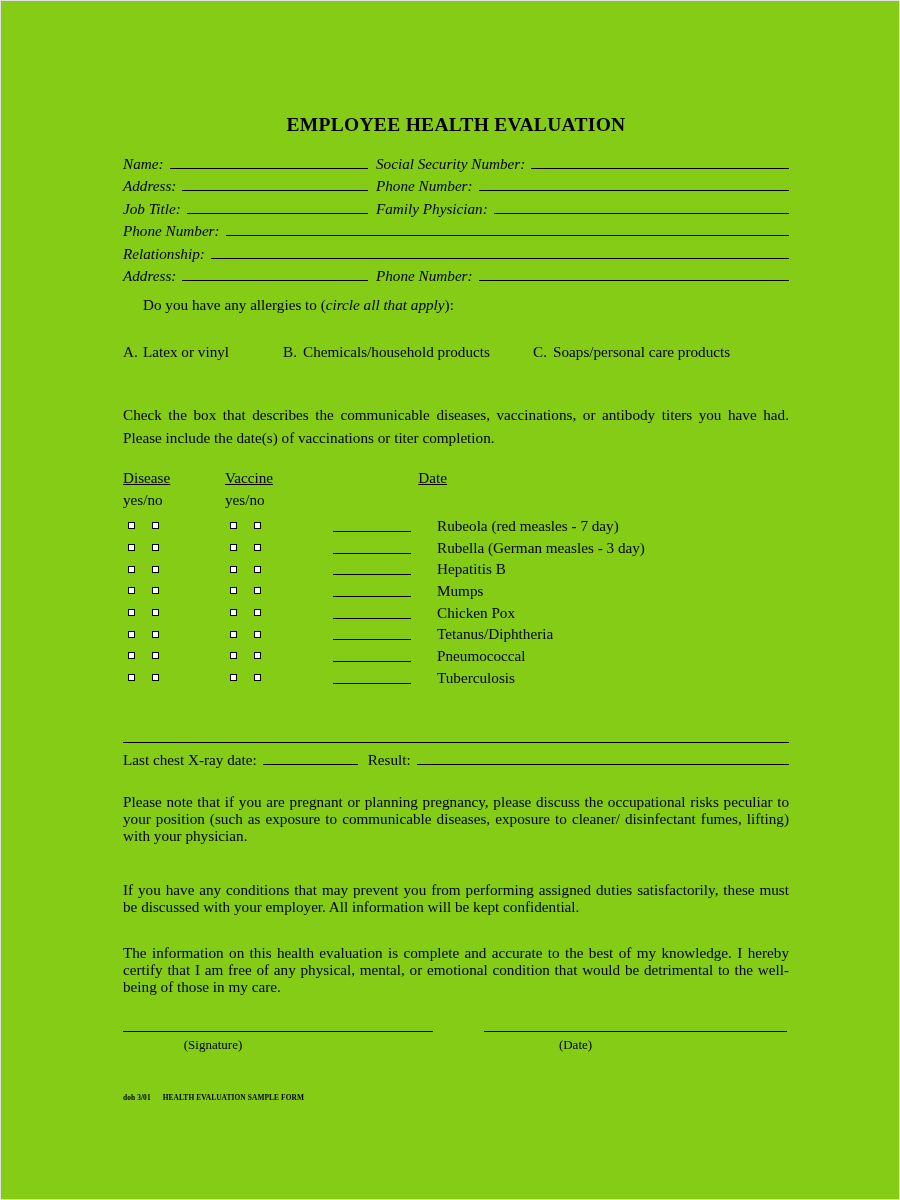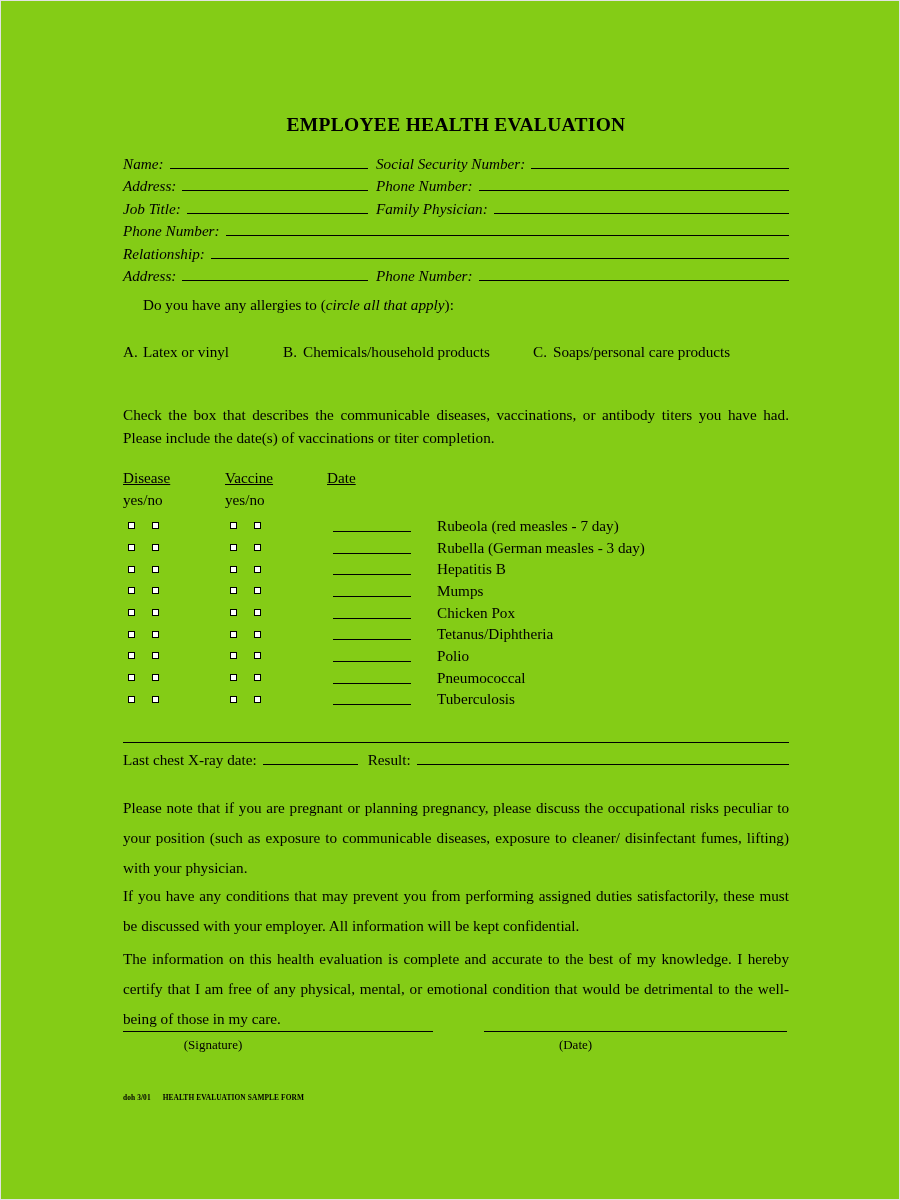--- a/index.html
+++ b/index.html
@@ -114,21 +114,21 @@
     top: 468px;
     width: 666px;
     font-size: 15.2px;
   }
   .thead {
     display: flex;
     height: 22px;
   }
   .th-disease { width: 102px; text-decoration: underline; }
   .th-vaccine { width: 102px; text-decoration: underline; }
-  .th-date { width: 120px; text-decoration: underline; }
+  .th-date { width: 120px; text-decoration: underline; text-align: right; }
   .tsub {
     display: flex;
     height: 24px;
   }
   .ts-1 { width: 102px; }
   .ts-2 { width: 102px; }
 
   .trow {
     display: flex;
     align-items: center;
@@ -168,21 +168,21 @@
     width: 666px;
     font-size: 15.2px;
   }
 
   
   .para {
     position: absolute;
     left: 0;
     width: 666px;
     font-size: 15.2px;
-    line-height: 30px;
+    line-height: 17px;
     text-align: justify;
   }
   .para.p-preg { top: 792px; }
   .para.p-cond { top: 880px; }
   .para.p-cert { top: 943px; }
 
   
   .sigs {
     position: absolute;
     left: 0;
@@ -388,32 +388,20 @@
           <span class="cbox second"></span>
         </span>
         <span class="cbgroup">
           <span class="cbox first"></span>
           <span class="cbox second"></span>
         </span>
         <span class="dateline"></span>
         <span class="dlabel">Tetanus/Diphtheria</span>
       </div>
 
-      <div class="trow">
-        <span class="cbgroup">
-          <span class="cbox first"></span>
-          <span class="cbox second"></span>
-        </span>
-        <span class="cbgroup">
-          <span class="cbox first"></span>
-          <span class="cbox second"></span>
-        </span>
-        <span class="dateline"></span>
-        <span class="dlabel">Polio</span>
-      </div>
 
       <div class="trow">
         <span class="cbgroup">
           <span class="cbox first"></span>
           <span class="cbox second"></span>
         </span>
         <span class="cbgroup">
           <span class="cbox first"></span>
           <span class="cbox second"></span>
         </span>

